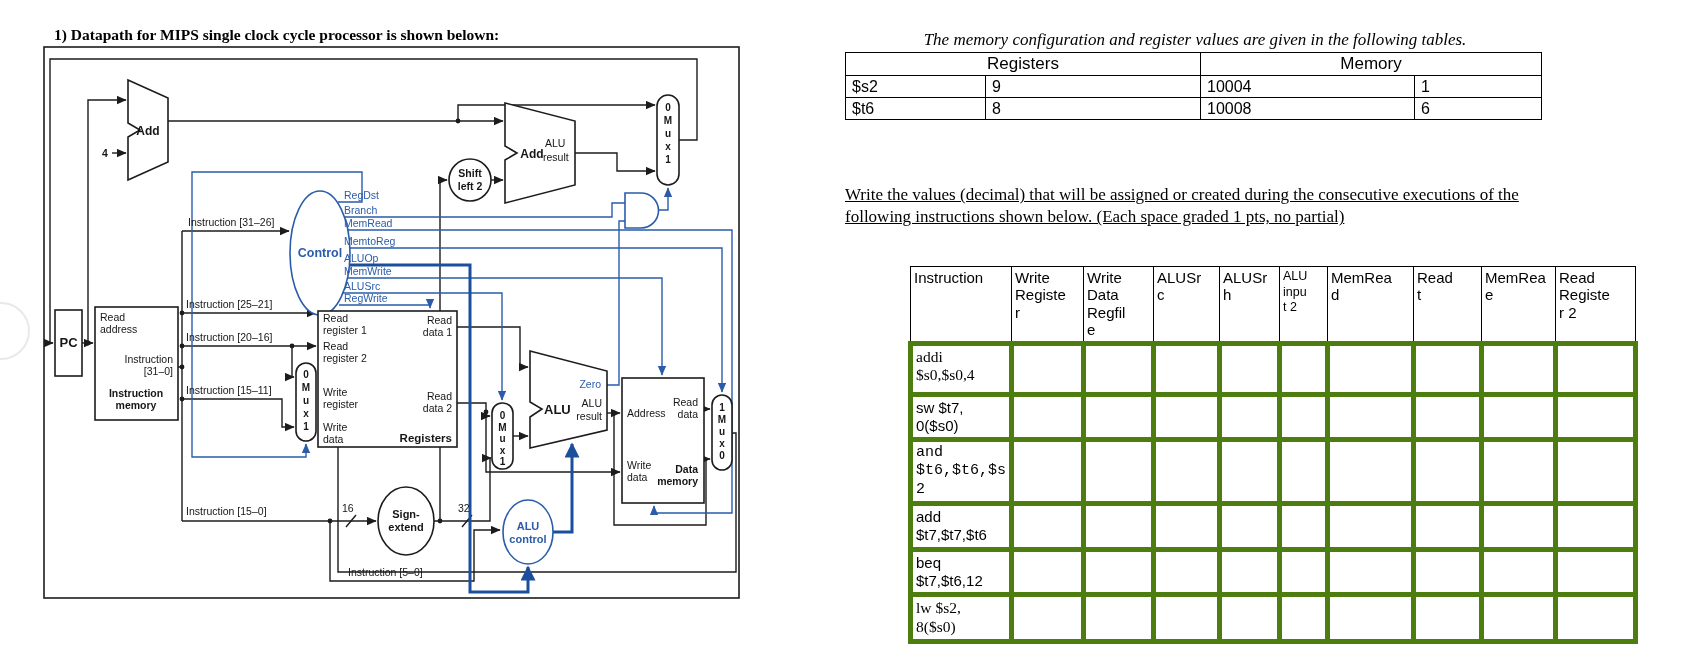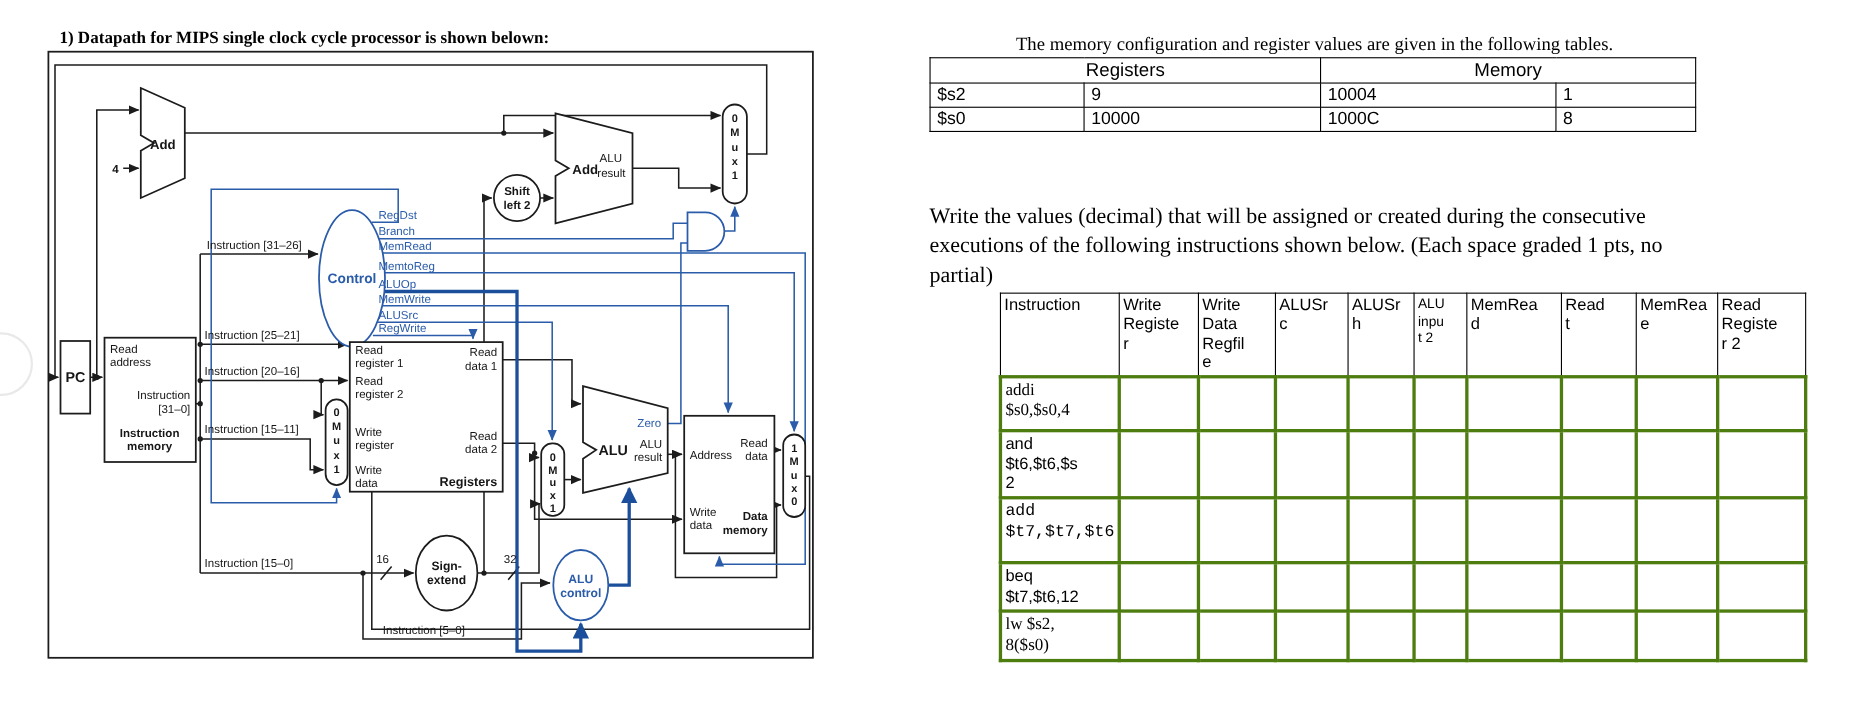--- a/index.html
+++ b/index.html
@@ -21,32 +21,32 @@
   .tctl{font-family:"Liberation Sans",sans-serif;font-size:12.5px;font-weight:bold;fill:#2a5caa;}
   .muxt{font-family:"Liberation Sans",sans-serif;font-size:10px;font-weight:bold;fill:#161616;}
   .wk{stroke:#1c1c1c;stroke-width:1.4;fill:none;}
   .wb{stroke:#2a5caa;stroke-width:1.4;fill:none;}
   .wt{stroke:#1b4f9c;stroke-width:3;fill:none;}
   .shape{stroke:#1c1c1c;stroke-width:1.6;fill:#ffffff;}
   .shapeb{stroke:#2a5caa;stroke-width:1.6;fill:#ffffff;}
   .dot{fill:#1c1c1c;}
   
   .intro{position:absolute;left:845px;top:30px;width:700px;text-align:center;
-    font-family:"Liberation Serif",serif;font-size:17px;}
+    font-family:"Liberation Serif",serif;font-size:17px;font-style:italic;}
   .prompt{position:absolute;left:845px;top:184px;width:714px;
-    font-family:"Liberation Serif",serif;font-size:20px;line-height:1.32;}
+    font-family:"Liberation Serif",serif;font-size:17px;line-height:1.32;text-decoration:underline;}
   table{border-collapse:collapse;table-layout:fixed;}
   .config{position:absolute;left:845px;top:52px;font-size:16px;}
   .config th{font-weight:normal;font-size:17px;text-align:center;border:1.5px solid #000;height:22px;padding:0;}
   .config td{border:1.5px solid #000;height:21px;padding:0 2px 0 6px;overflow:hidden;}
   .exec{position:absolute;left:908px;top:266px;font-size:15px;}
   .exec th{font-weight:normal;text-align:left;vertical-align:top;border:1px solid #000;
     padding:2px 3px;white-space:pre-line;font-size:15px;line-height:1.16;overflow:hidden;}
   .exec th.small{font-size:12.5px;line-height:1.25;}
-  .exec td{border:3px solid #4d7c0f;vertical-align:top;padding:2px 3px;white-space:pre-line;line-height:1.22;overflow:hidden;}
+  .exec td{border:5px solid #4d7c0f;vertical-align:top;padding:2px 3px;white-space:pre-line;line-height:1.22;overflow:hidden;}
   .exec td.serif{font-family:"Liberation Serif",serif;font-size:15.5px;}
   .exec tr:nth-child(1) td{height:42px;}
   .exec tr:nth-child(2) td{height:33px;}
   .exec tr:nth-child(3) td{height:52px;font-family:Liberation Mono, monospace;}
   .exec tr:nth-child(4) td{height:34px;}
   .exec tr:nth-child(5) td{height:31px;}
   .exec tr:nth-child(6) td{height:38px;}
   .edge-artifact{position:absolute;left:-28px;top:302px;width:54px;height:54px;
     border:2px solid #e9e9e9;border-radius:50%;}
 </style>
@@ -253,24 +253,24 @@
       </tr>
     </thead>
   <tbody>
       <tr>
         <td>$s2</td>
         <td>9</td>
         <td>10004</td>
         <td>1</td>
       </tr>
       <tr>
-        <td>$s0</td>
-        <td>10000</td>
-        <td>1000C</td>
+        <td>$t6</td>
         <td>8</td>
+        <td>10008</td>
+        <td>6</td>
       </tr>
     </tbody>
 </table>
 
 <div class="prompt">Write the values (decimal) that will be assigned or created during the consecutive executions of the following instructions shown below. (Each space graded 1 pts, no partial)</div>
 
 <table class="exec">
   <colgroup>
       <col style="width: 100px;">
       <col style="width: 72px;">
@@ -319,20 +319,33 @@
         <td></td>
         <td></td>
         <td></td>
         <td></td>
         <td></td>
         <td></td>
         <td></td>
         <td></td>
       </tr>
       <tr>
+        <td>sw $t7,
+0($s0)</td>
+        <td></td>
+        <td></td>
+        <td></td>
+        <td></td>
+        <td></td>
+        <td></td>
+        <td></td>
+        <td></td>
+        <td></td>
+      </tr>
+      <tr>
         <td>and
 $t6,$t6,$s
 2</td>
         <td></td>
         <td></td>
         <td></td>
         <td></td>
         <td></td>
         <td></td>
         <td></td>

